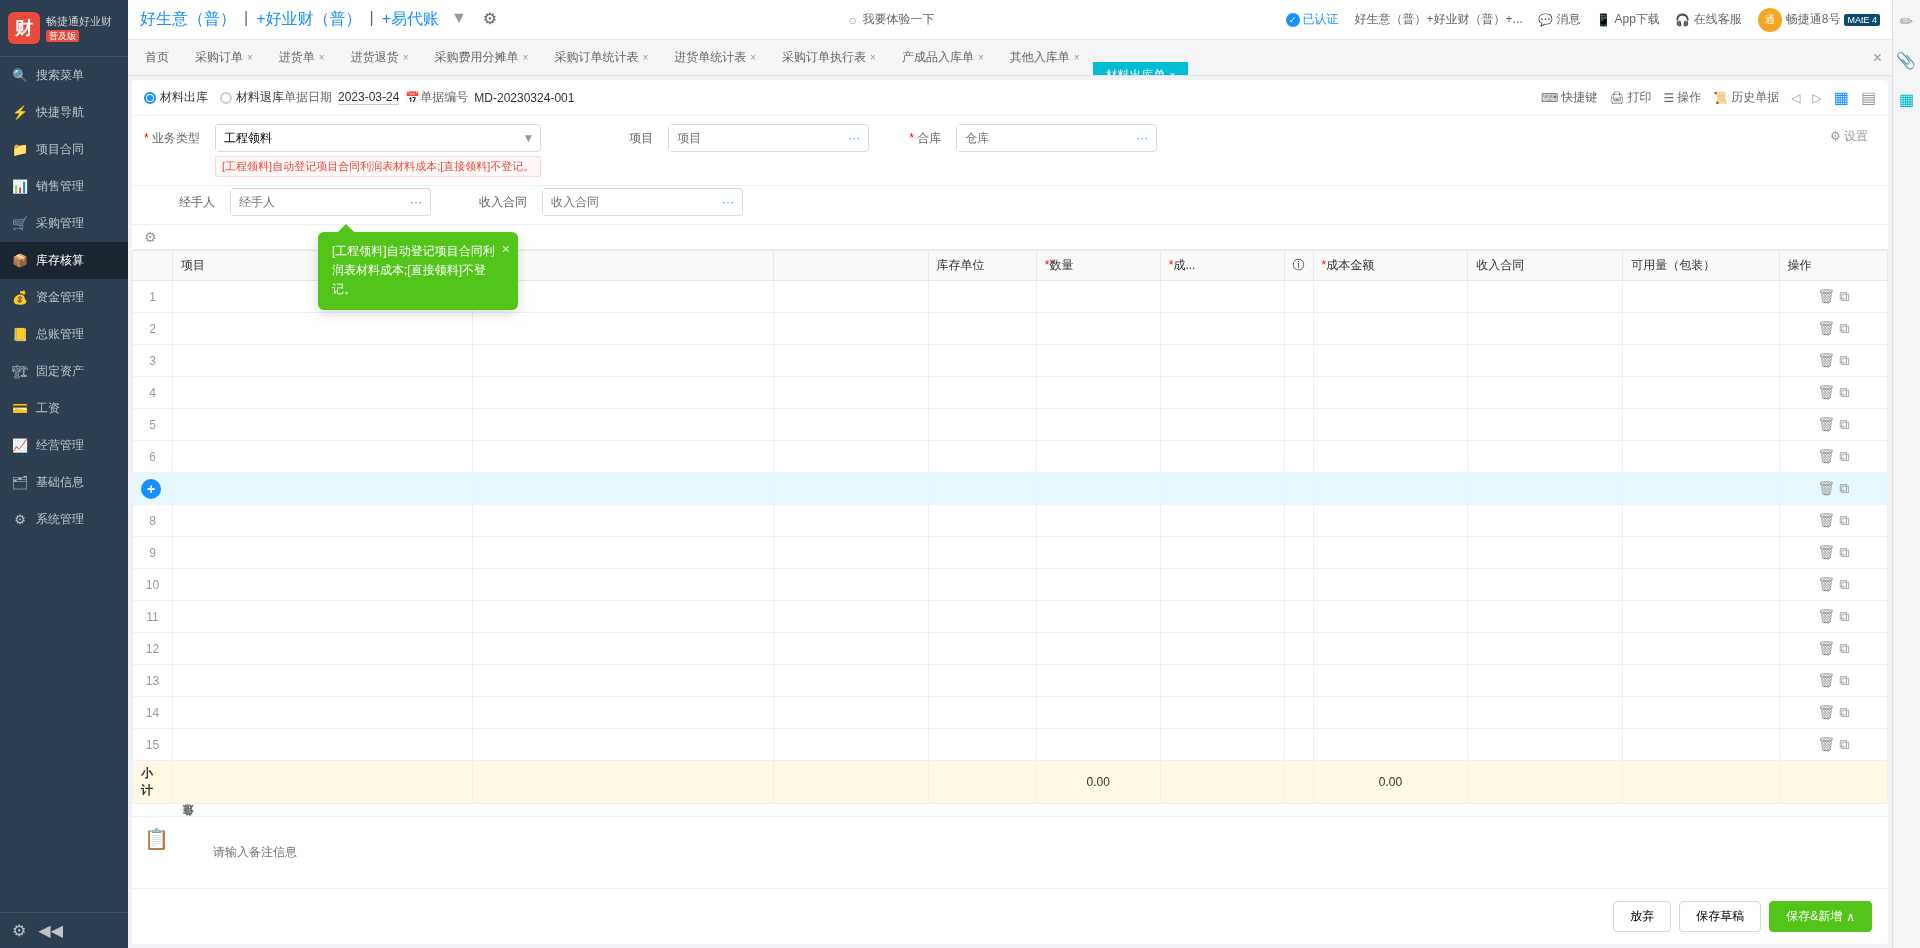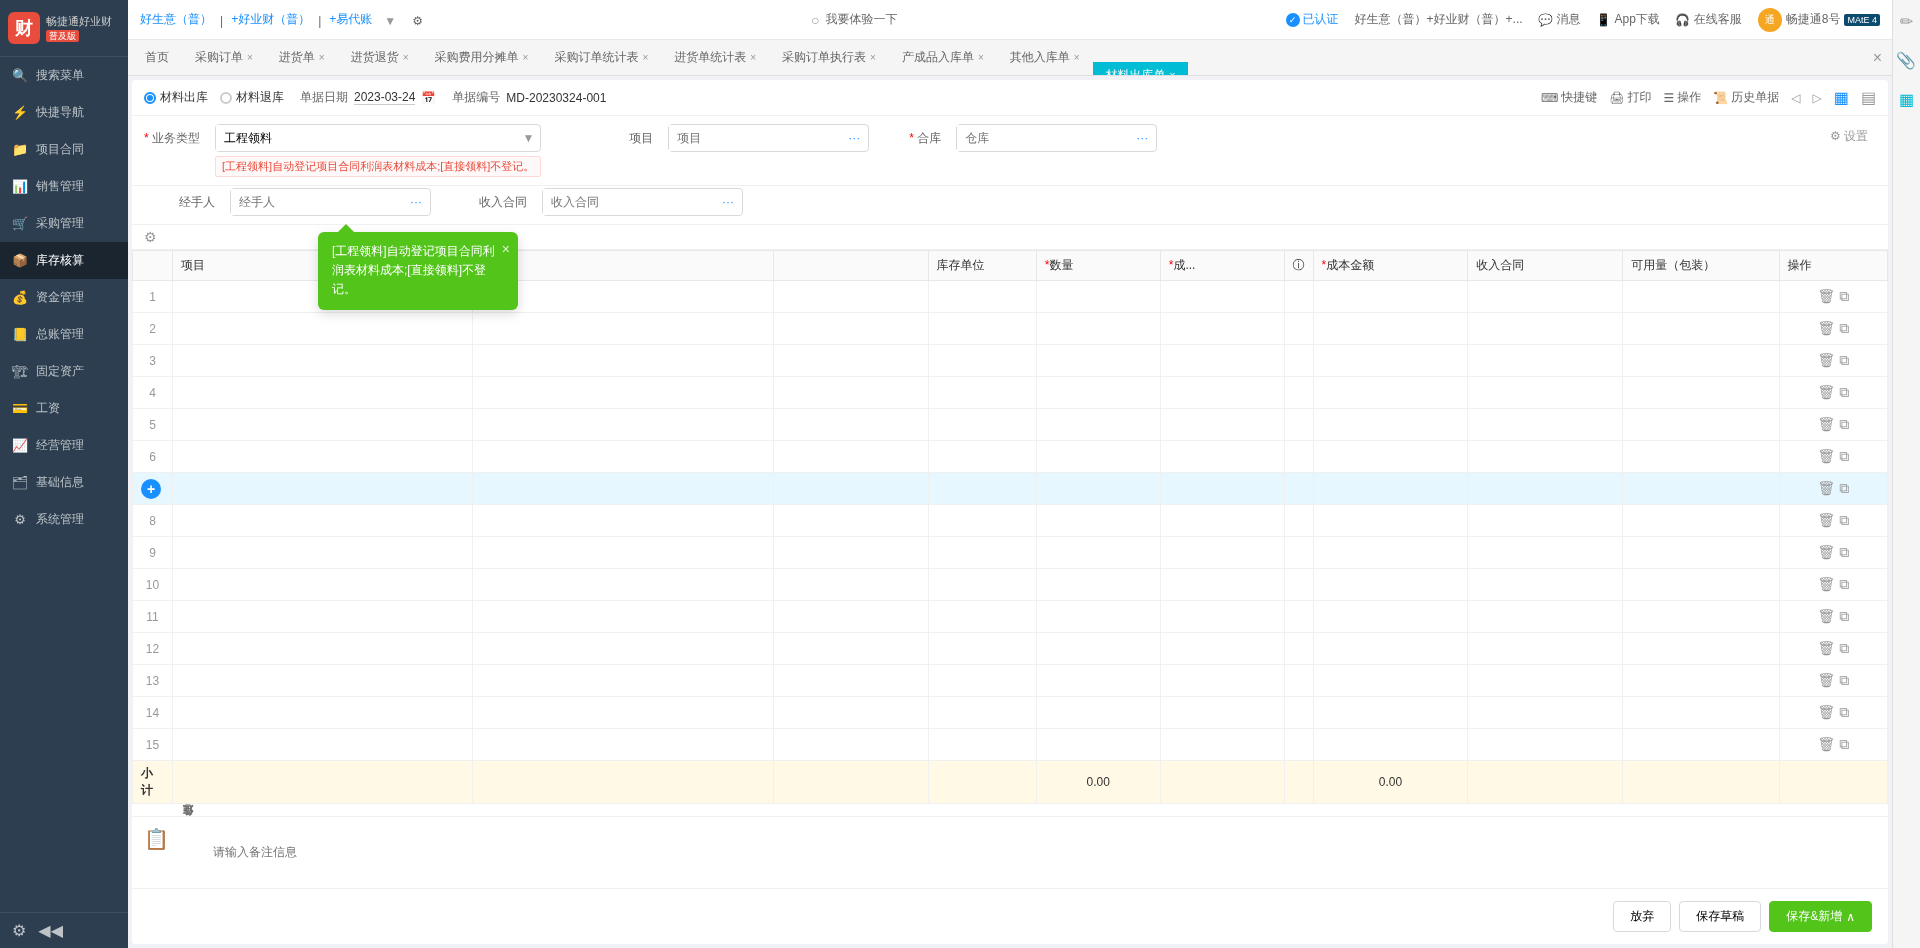--- a/index.html
+++ b/index.html
@@ -15,41 +15,41 @@
     .sidebar-item.active { background: #1a252f; color: #fff; }
     .sidebar-item-icon { width: 16px; height: 16px; display: flex; align-items: center; justify-content: center; font-size: 13px; }
     .sidebar-bottom { padding: 8px 12px; border-top: 1px solid #3d5166; display: flex; gap: 12px; }
     .sidebar-bottom-btn { color: #bdc3c7; cursor: pointer; font-size: 16px; }
 
     
     .main { flex: 1; display: flex; flex-direction: column; overflow: hidden; background: #f0f2f5; }
 
     
     .topbar { background: #fff; border-bottom: 1px solid #e8e8e8; padding: 0 12px; display: flex; align-items: center; justify-content: space-between; height: 40px; flex-shrink: 0; }
-    .topbar-left { display: flex; align-items: flex-end; gap: 8px; font-size: 12px; color: #666; }
+    .topbar-left { display: flex; align-items: flex-start; gap: 8px; font-size: 16px; color: #666; }
     .topbar-link { color: #1890ff; cursor: pointer; }
     .topbar-right { display: flex; align-items: center; gap: 16px; font-size: 12px; color: #666; }
     .topbar-certified { color: #1890ff; display: flex; align-items: center; gap: 3px; }
     .topbar-certified::before { content: '✓'; background: #1890ff; color: #fff; border-radius: 50%; width: 14px; height: 14px; display: inline-flex; align-items: center; justify-content: center; font-size: 9px; }
     .topbar-user { display: flex; align-items: center; gap: 4px; }
     .topbar-avatar { width: 24px; height: 24px; background: #f5a623; border-radius: 50%; display: flex; align-items: center; justify-content: center; font-size: 10px; color: #fff; }
 
     
     .tabbar { background: #f5f5f5; border-bottom: 1px solid #e0e0e0; display: flex; align-items: center; padding: 0 4px; height: 36px; flex-shrink: 0; overflow-x: auto; }
     .tab { display: flex; align-items: center; gap: 4px; padding: 4px 12px; font-size: 12px; cursor: pointer; white-space: nowrap; border: 1px solid transparent; color: #666; }
     .tab.active { background: #fff; border-color: #e0e0e0 #e0e0e0 #fff; color: #333; font-weight: 500; }
     .tab.active.highlight { background: #00bcd4; color: #fff; border-color: #00bcd4; margin-top: 36px; }
     .tab-close { font-size: 10px; color: #999; cursor: pointer; }
     .tabbar-close { margin-left: auto; font-size: 16px; cursor: pointer; color: #999; padding: 0 6px; }
 
     
     .content { flex: 1; background: #fff; display: flex; flex-direction: column; overflow: hidden; margin: 4px; border-radius: 4px; }
 
     
-    .form-header { padding: 8px 12px; border-bottom: 1px solid #f0f0f0; display: flex; align-items: center; gap: 16px; flex-shrink: 0; }
+    .form-header { padding: 8px 12px; border-bottom: 1px solid #f0f0f0; display: flex; align-items: center; flex-shrink: 0; }
     .radio-group { display: flex; gap: 12px; }
     .radio-item { display: flex; align-items: center; gap: 4px; cursor: pointer; }
     .radio-dot { width: 12px; height: 12px; border-radius: 50%; border: 2px solid #ccc; display: flex; align-items: center; justify-content: center; }
     .radio-dot.checked { border-color: #1890ff; }
     .radio-dot.checked::after { content: ''; width: 6px; height: 6px; background: #1890ff; border-radius: 50%; }
     .form-date { display: flex; align-items: center; gap: 6px; color: #333; font-size: 12px; }
     .form-date-label { color: #666; }
     .form-date-value { color: #333; }
     .form-tools { margin-left: auto; display: flex; align-items: center; gap: 12px; color: #666; font-size: 12px; }
     .form-tool-btn { cursor: pointer; display: flex; align-items: center; gap: 3px; }

